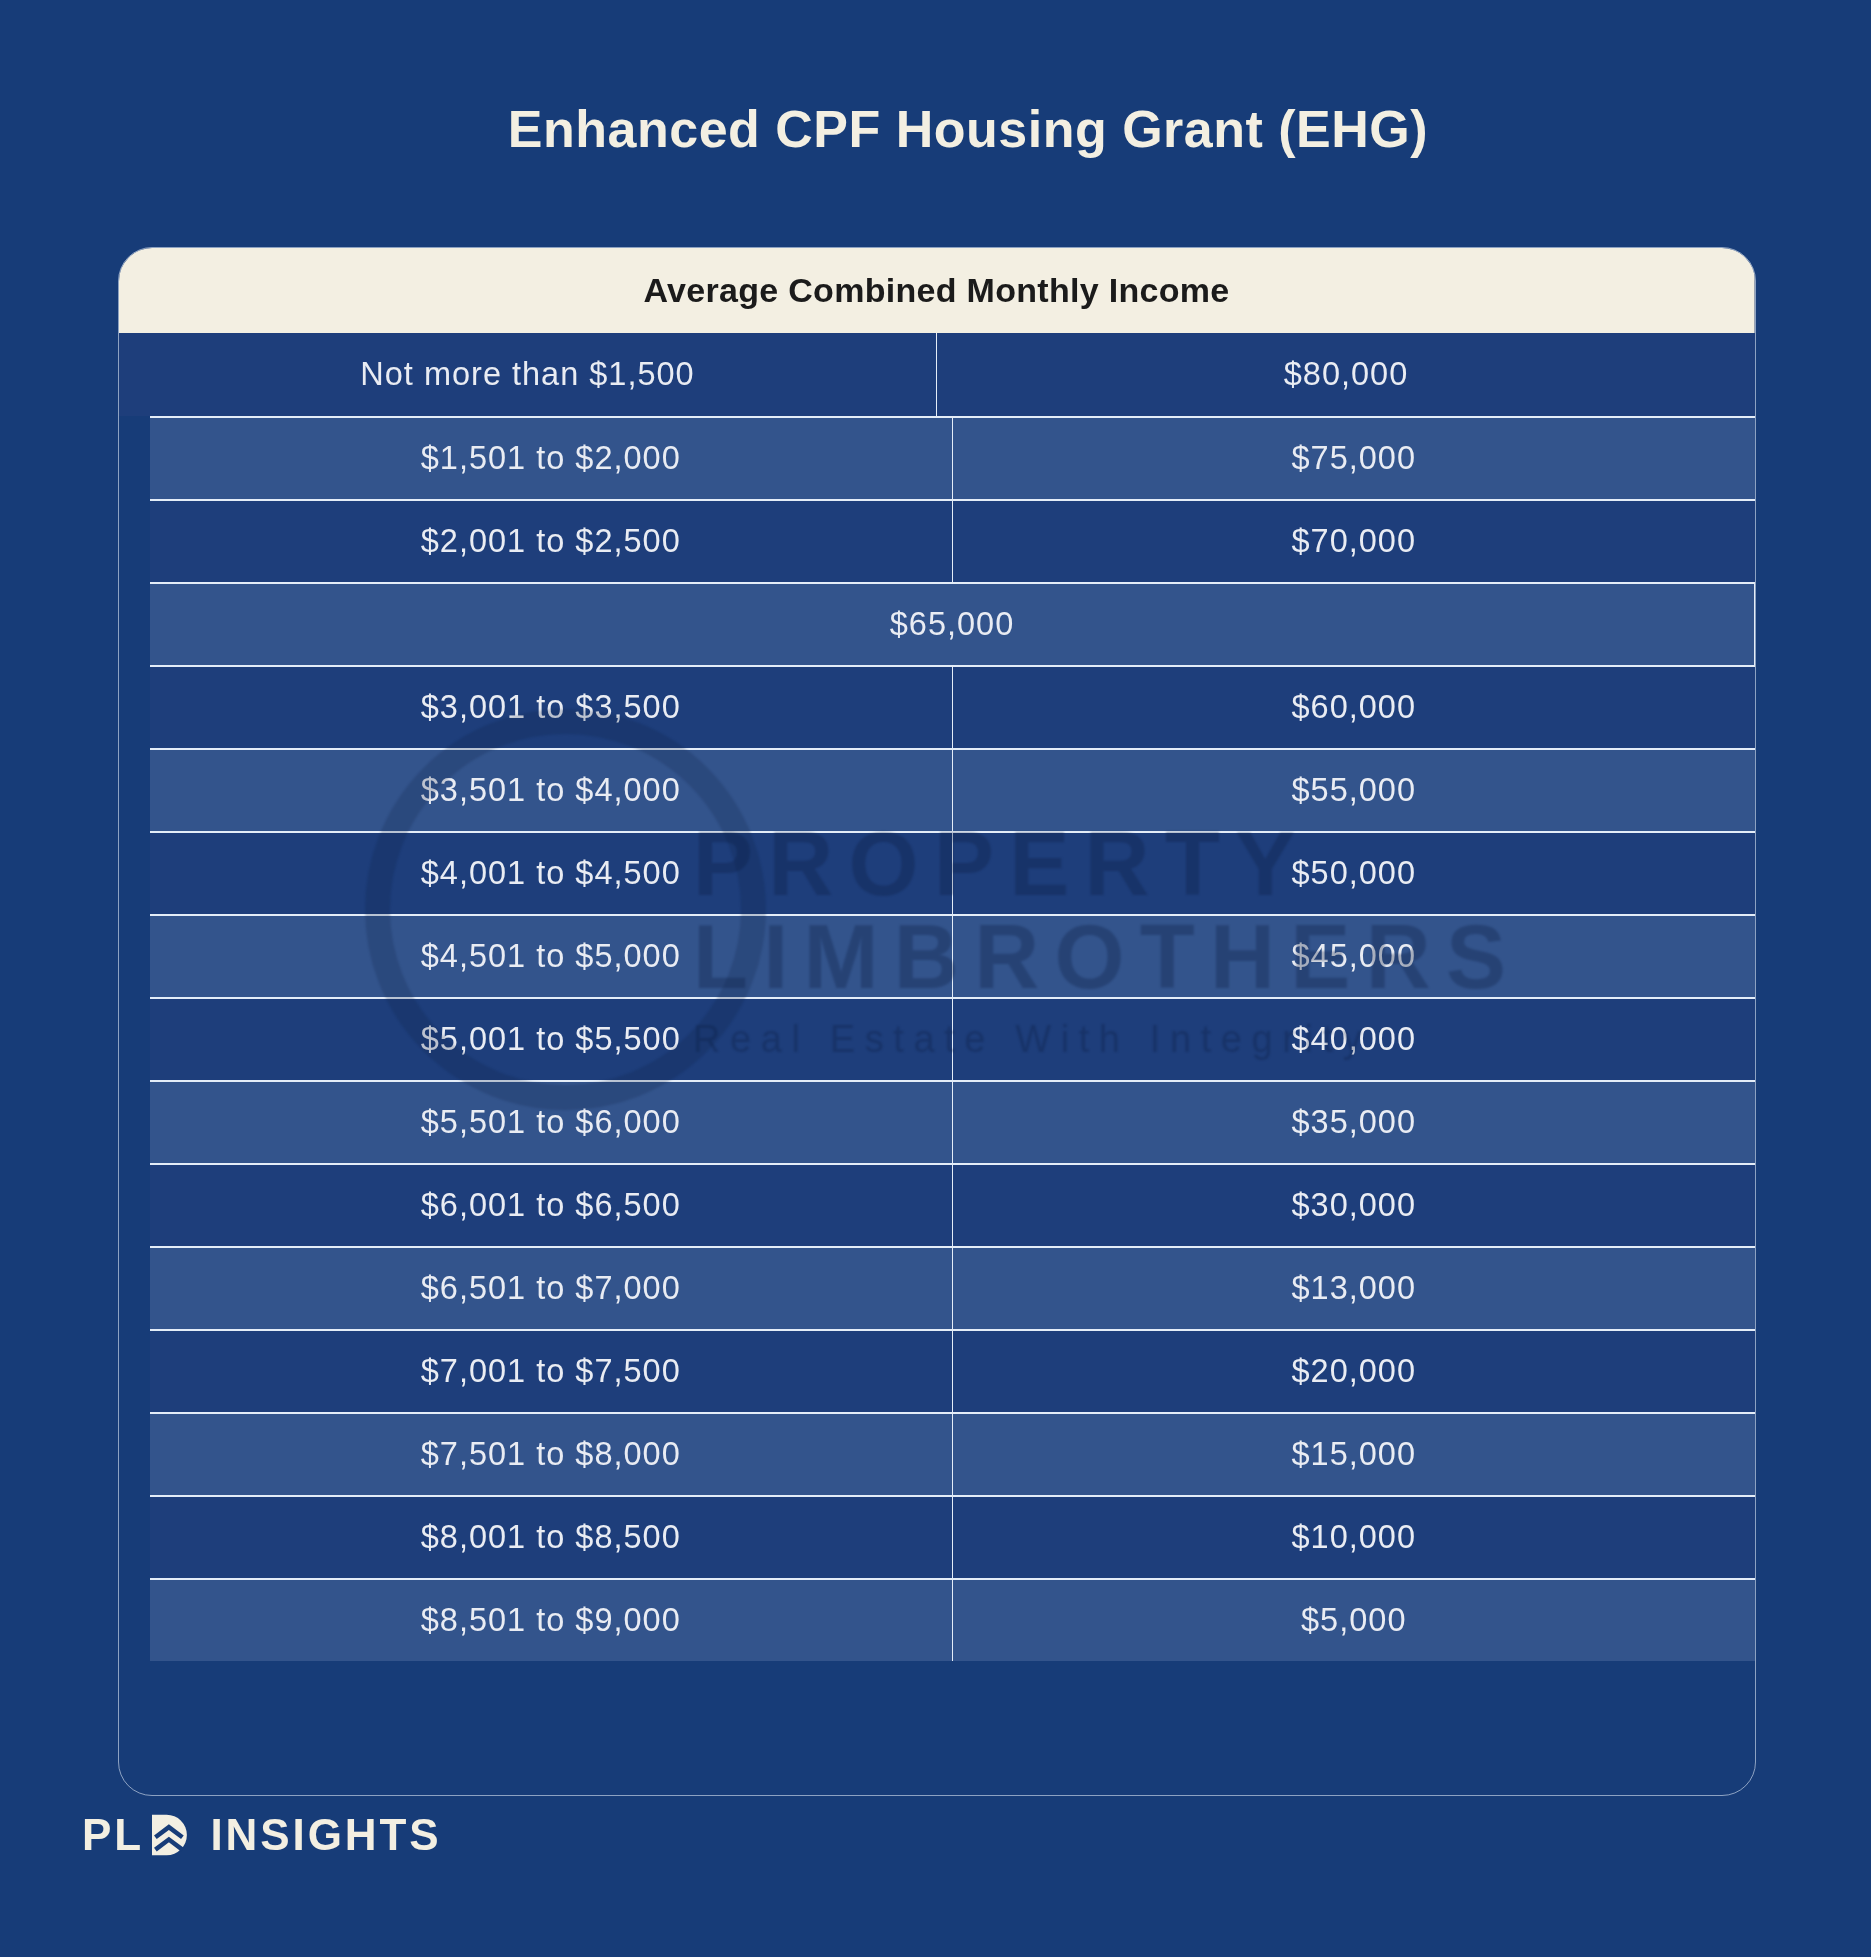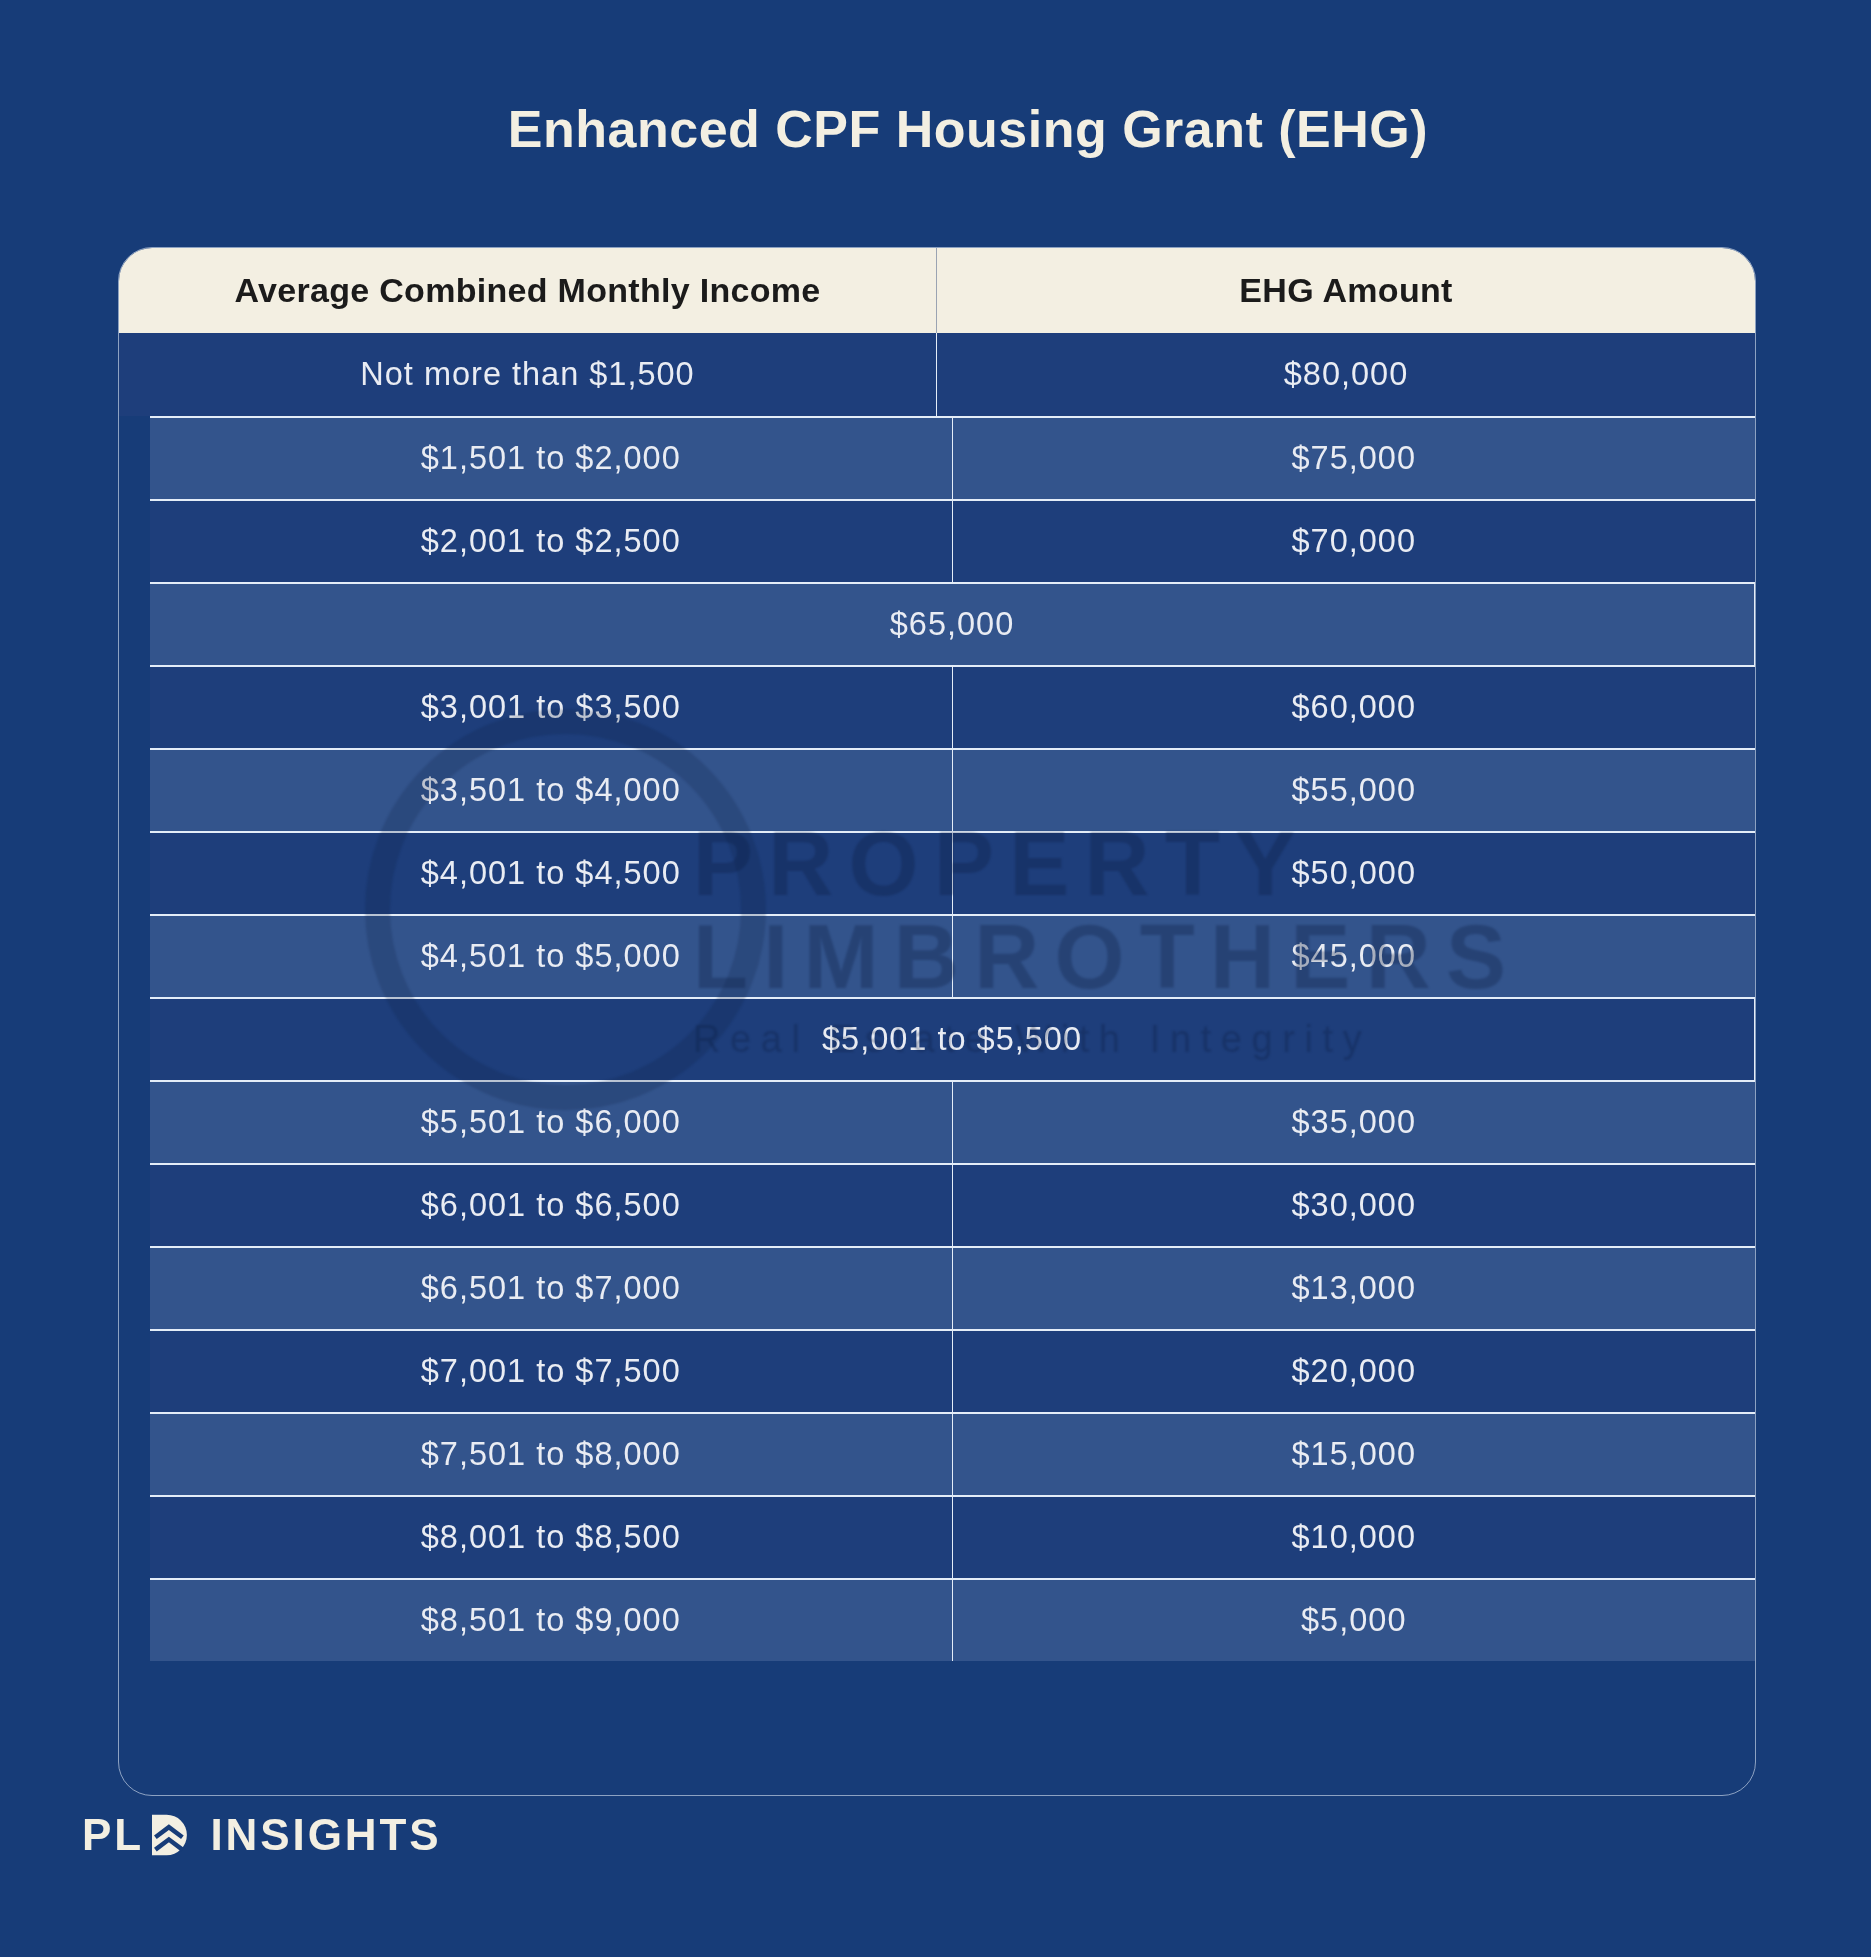--- a/index.html
+++ b/index.html
@@ -159,21 +159,20 @@
 <body>
 
 <div class="canvas">
 
   <div class="page-title">Enhanced CPF Housing Grant (EHG)</div>
 
   <div class="table-wrap">
 
     <div class="thead">
       <div class="th">Average Combined Monthly Income</div>
-      <div class="th">EHG Amount</div>
     </div>
 
     <div class="tbody">
         <div class="tr dark">
           <div class="td">Not more than $1,500</div>
           <div class="td">$80,000</div>
         </div>
         <div class="tr light">
           <div class="td">$1,501 to $2,000</div>
           <div class="td">$75,000</div>
@@ -196,20 +195,21 @@
         <div class="tr dark">
           <div class="td">$4,001 to $4,500</div>
           <div class="td">$50,000</div>
         </div>
         <div class="tr light">
           <div class="td">$4,501 to $5,000</div>
           <div class="td">$45,000</div>
         </div>
         <div class="tr dark">
           <div class="td">$5,001 to $5,500</div>
+          <div class="td">$40,000</div>
         </div>
         <div class="tr light">
           <div class="td">$5,501 to $6,000</div>
           <div class="td">$35,000</div>
         </div>
         <div class="tr dark">
           <div class="td">$6,001 to $6,500</div>
           <div class="td">$30,000</div>
         </div>
         <div class="tr light">

